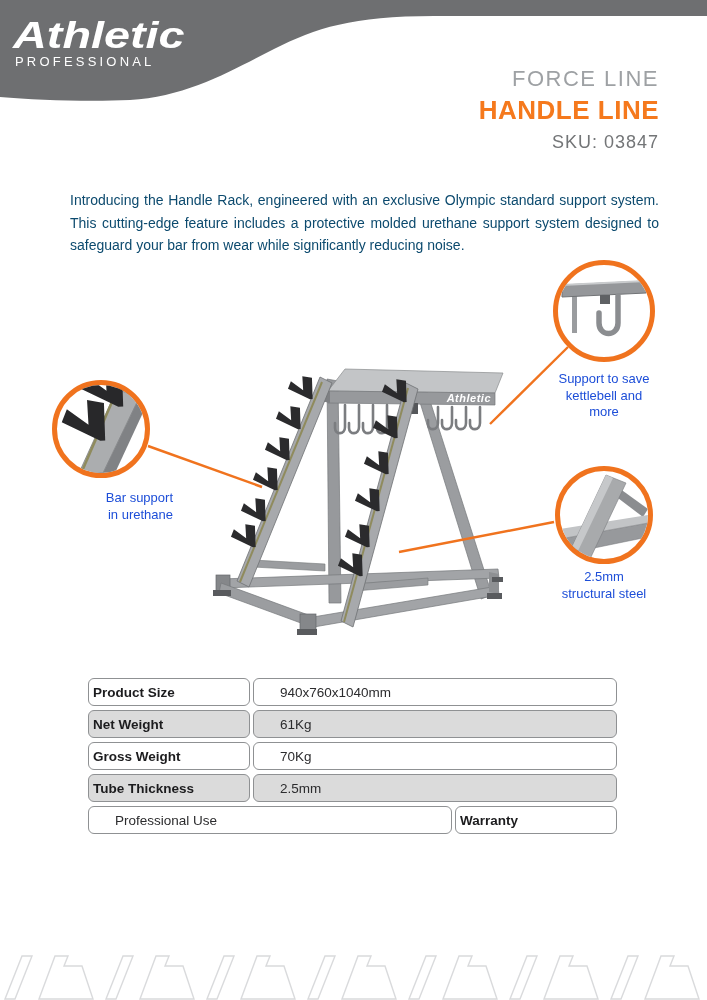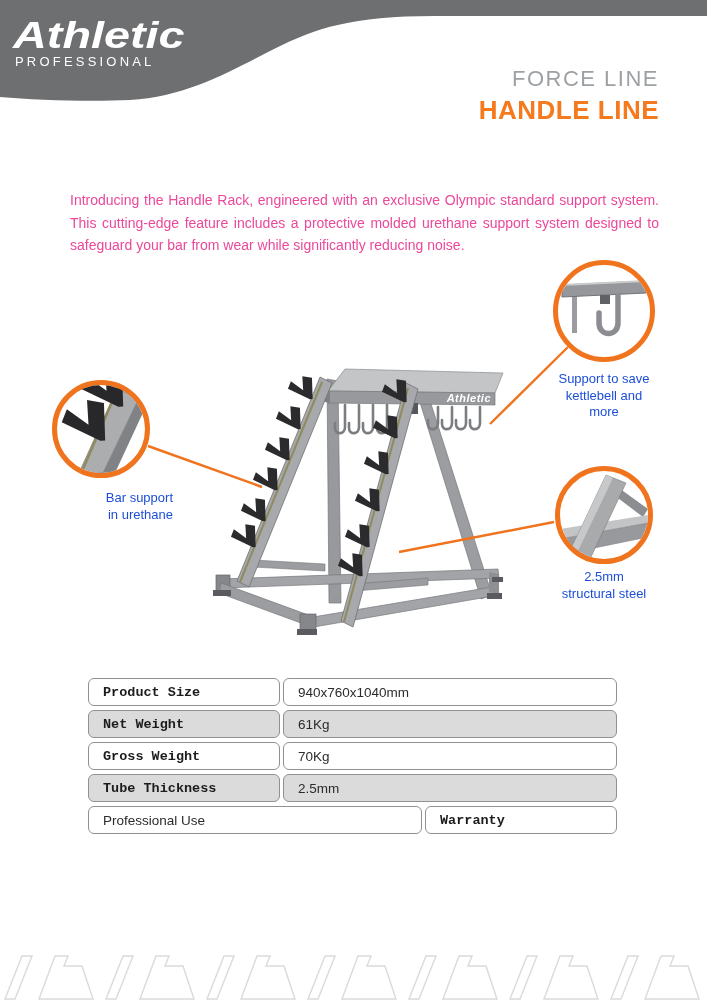--- a/index.html
+++ b/index.html
@@ -12,21 +12,21 @@
         font-size:36px;transform:scaleX(1.30);transform-origin:left top;white-space:nowrap;}
   .logo-sub{position:absolute;left:15px;top:54px;color:#fff;font-size:13px;letter-spacing:3.2px;
         font-weight:500;white-space:nowrap;}
 
   .title-block{position:absolute;top:64px;right:48px;text-align:right;}
   .force-line{font-size:22px;color:#9EA1A4;letter-spacing:1.5px;line-height:30px;font-weight:400;}
   .product-name{font-size:26px;color:#F5791D;font-weight:800;letter-spacing:.5px;line-height:32px;}
   .sku{font-size:18px;color:#737577;letter-spacing:1px;line-height:24px;margin-top:4px;}
 
   .description{position:absolute;left:70px;top:175px;width:589px;font-size:14px;
-        line-height:22.6px;color:#ec4899;text-align:justify;}
+        line-height:22.6px;color:#0c4a6e;text-align:justify;}
 
   
   .rack-svg{position:absolute;left:195px;top:355px;z-index:3;}
   .lines-svg{position:absolute;left:0;top:250px;z-index:4;pointer-events:none;}
   .callout-circle{position:absolute;border:5px solid #F0731E;border-radius:50%;background:#fff;
         overflow:hidden;z-index:5;box-sizing:border-box;}
   #circle-kettlebell{left:553px;top:260px;width:102px;height:102px;}
   #circle-urethane{left:52px;top:380px;width:98px;height:98px;}
   #circle-steel{left:555px;top:466px;width:98px;height:98px;}
   .callout-label{position:absolute;font-size:13px;line-height:16.5px;color:#1d4ed8;
@@ -34,40 +34,41 @@
   #label-kettlebell{left:544px;top:371px;width:120px;text-align:center;}
   #label-urethane{left:63px;top:490px;width:110px;text-align:right;}
   #label-steel{left:540px;top:569px;width:128px;text-align:center;}
 
   
   .spec-table{position:absolute;left:88px;top:678px;width:529px;display:flex;
         flex-direction:column;gap:4px;}
   .spec-row{display:flex;gap:3px;height:28px;}
   .cell{border:1px solid #8f9193;border-radius:6px;display:flex;align-items:center;
         box-sizing:border-box;background:#fff;font-size:13.5px;}
-  .spec-label{width:192px;padding-left:14px;font-weight:bold;color:#1c1c1e;font-family:Liberation Mono, monospace;}
-  .spec-value{flex:1;padding-left:14px;color:#2c2c2e;}
+  .spec-label{width:162px;padding-left:4px;font-weight:bold;color:#1c1c1e;}
+  .spec-value{flex:1;padding-left:26px;color:#2c2c2e;}
   .alt .cell{background:#DBDBDB;}
 
   .footer-svg{position:absolute;left:0;top:955px;}
 </style>
 </head>
 <body>
 
 <div class="page">
 
   <svg class="header-svg" width="707" height="170" viewBox="0 0 707 170">
     <path d="M0 0 H707 V16 H434 C352 16 316 28 274 49 C236 68 188 97 130 100 C88 102 36 100 0 97 Z" fill="#6E6F71"></path>
   </svg>
   <div class="logo">Athletic</div>
   <div class="logo-sub">PROFESSIONAL</div>
 
   <div class="title-block">
     <div class="force-line">FORCE LINE</div>
     <div class="product-name">HANDLE LINE</div>
+    <div class="sku">SKU: 03847</div>
   </div>
 
   <p class="description">Introducing the Handle Rack, engineered with an exclusive Olympic standard support system. This cutting-edge feature includes a protective molded urethane support system designed to safeguard your bar from wear while significantly reducing noise.</p>
 
   <svg class="rack-svg" width="340" height="295" viewBox="0 0 340 295">
     <defs>
       <path id="vshape" d="M0 3 L-11 -13 L-6 -17 L-1 -6 L4 -16 L10 -11 L2 4 Z"></path>
     </defs>
 
     <g>

